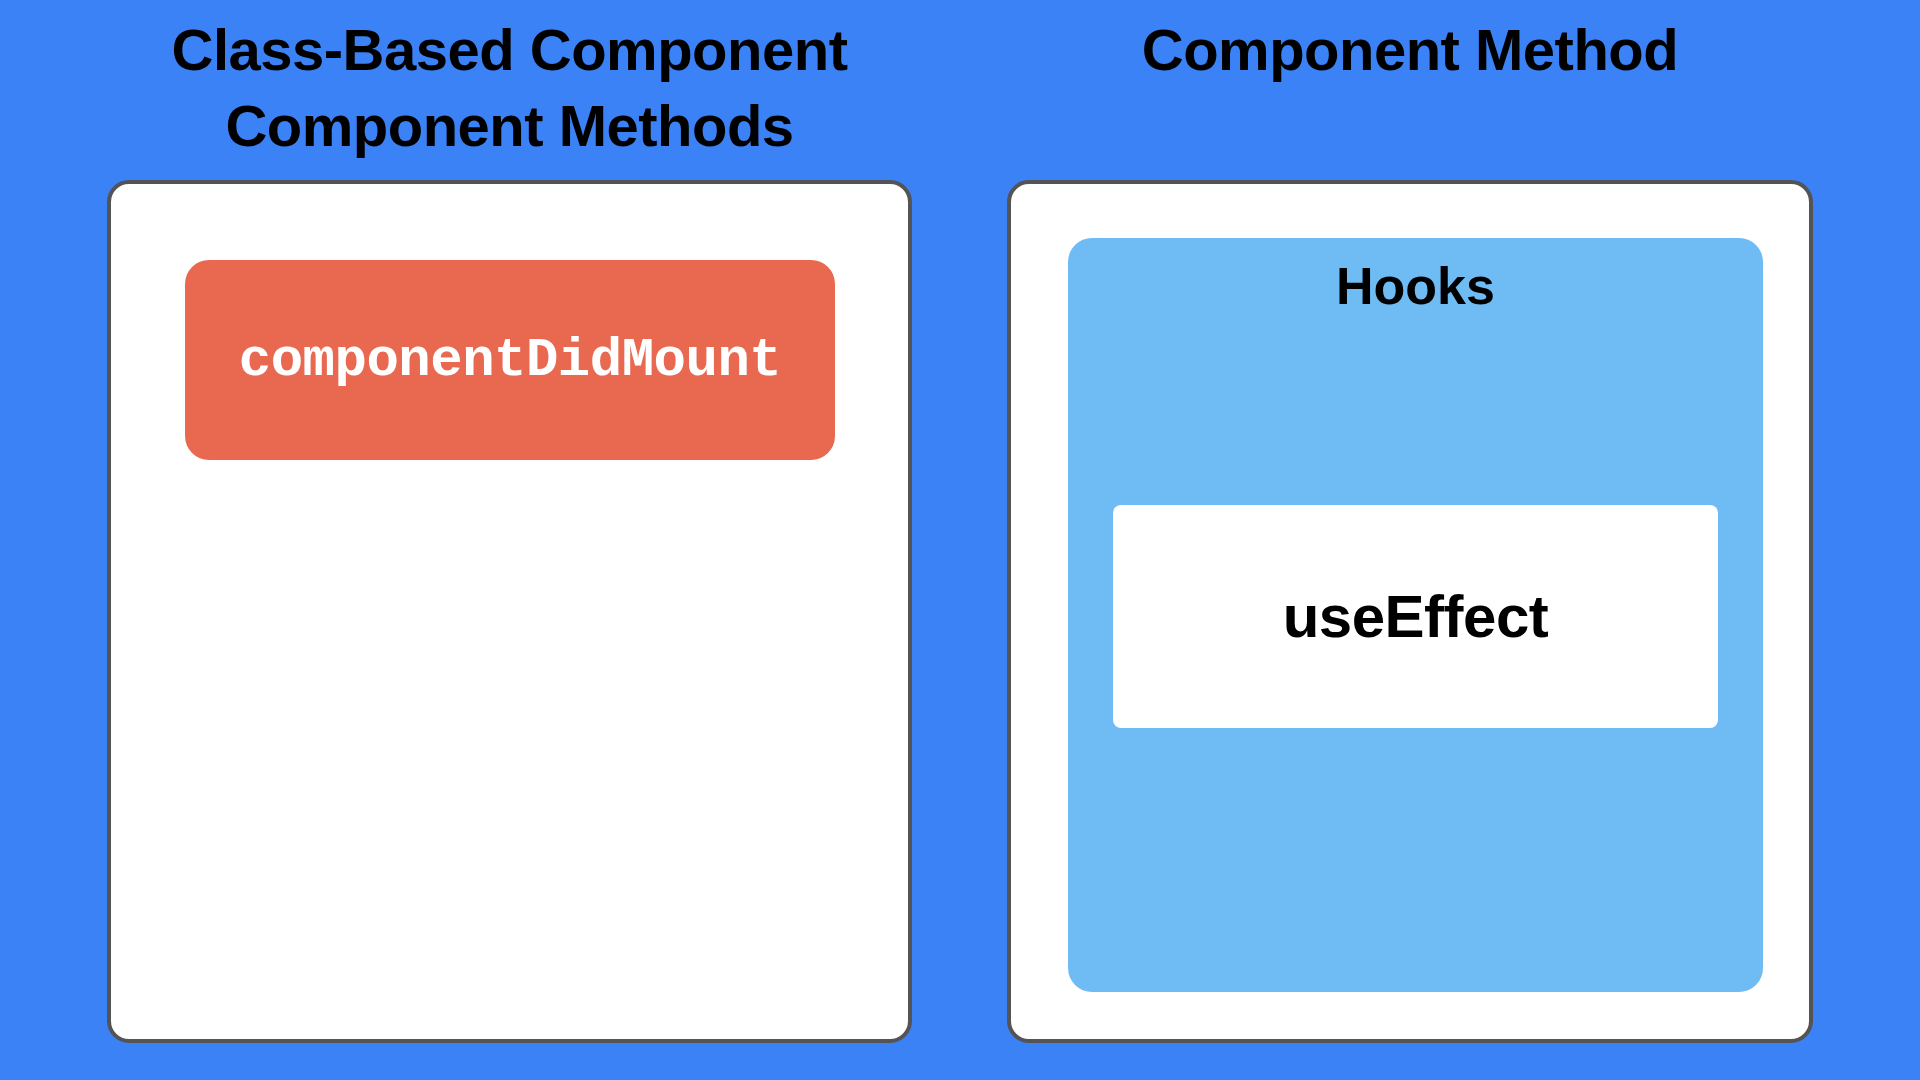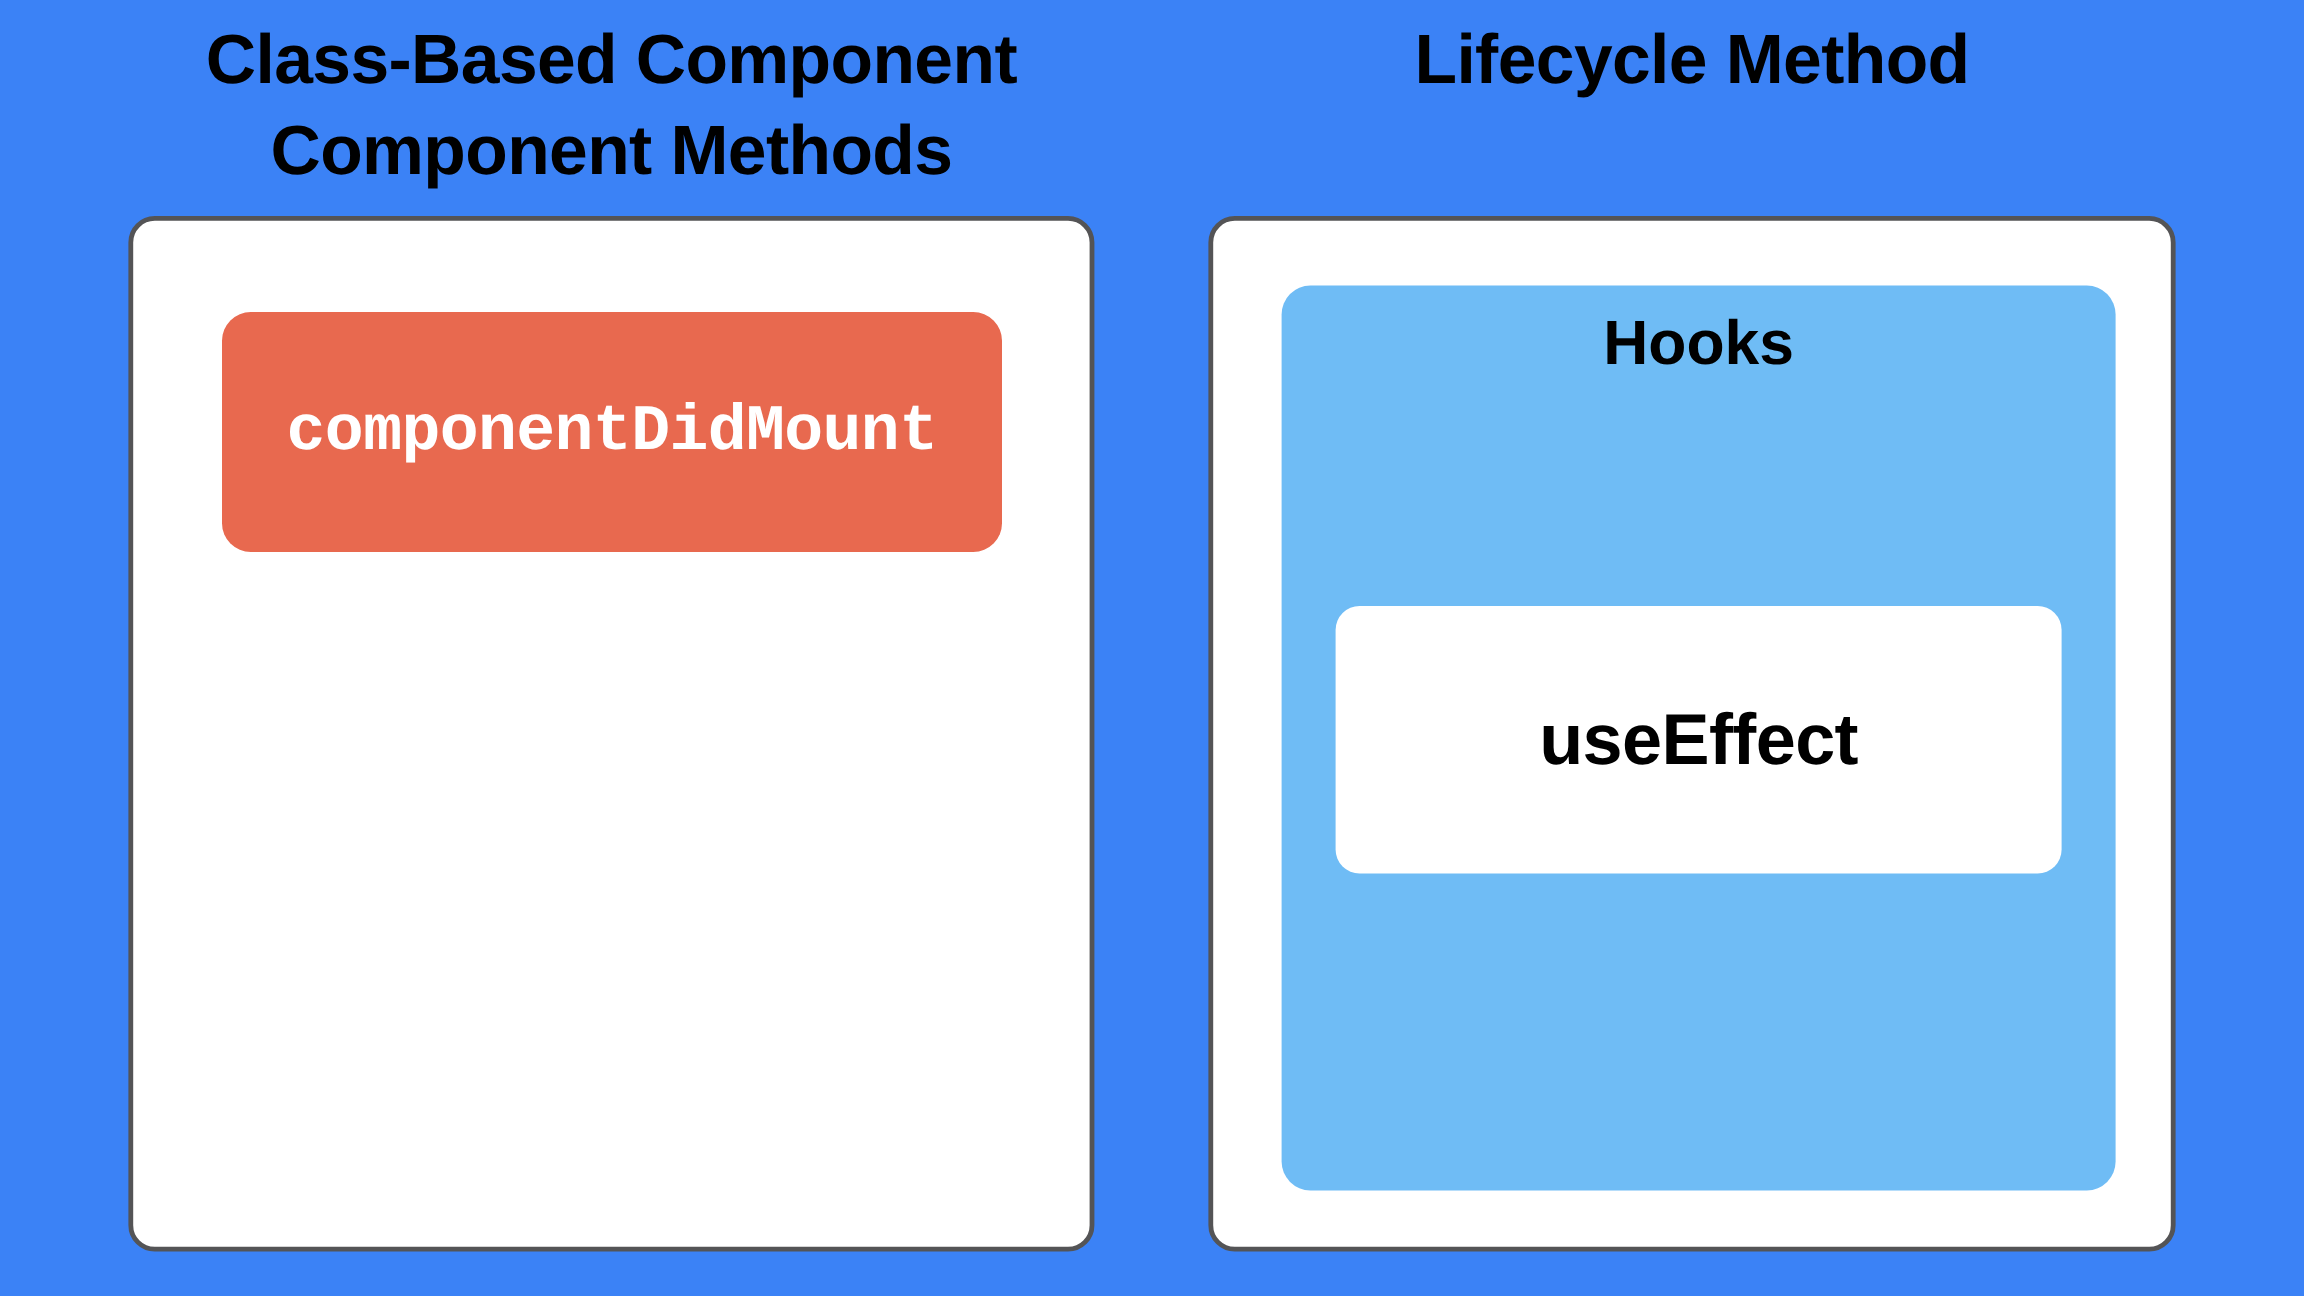--- a/index.html
+++ b/index.html
@@ -79,42 +79,42 @@
     font-weight: bold;
     color: #000000;
   }
   .use-effect-box {
     position: absolute;
     left: 45px;
     top: 267px;
     width: 605px;
     height: 223px;
     background: #ffffff;
-    border-radius: 20px;
+    border-radius: 8px;
     display: flex;
     align-items: center;
     justify-content: center;
     font-size: 60px;
     font-weight: bold;
     color: #000000;
     letter-spacing: -0.5px;
   }
 </style>
 </head>
 <body>
 
 <div class="stage">
 
   <div class="diagram-title left">
     <div>Class-Based Component</div>
     <div>Component Methods</div>
   </div>
 
   <div class="diagram-title right">
-    <div>Lifecycle Method</div>
+    <div>Component Method</div>
   </div>
 
   <div class="panel left">
     <div class="method-box m0">
       <span>componentDidMount</span>
     </div>
   </div>
 
   <div class="panel right">
     <div class="hooks-box">

